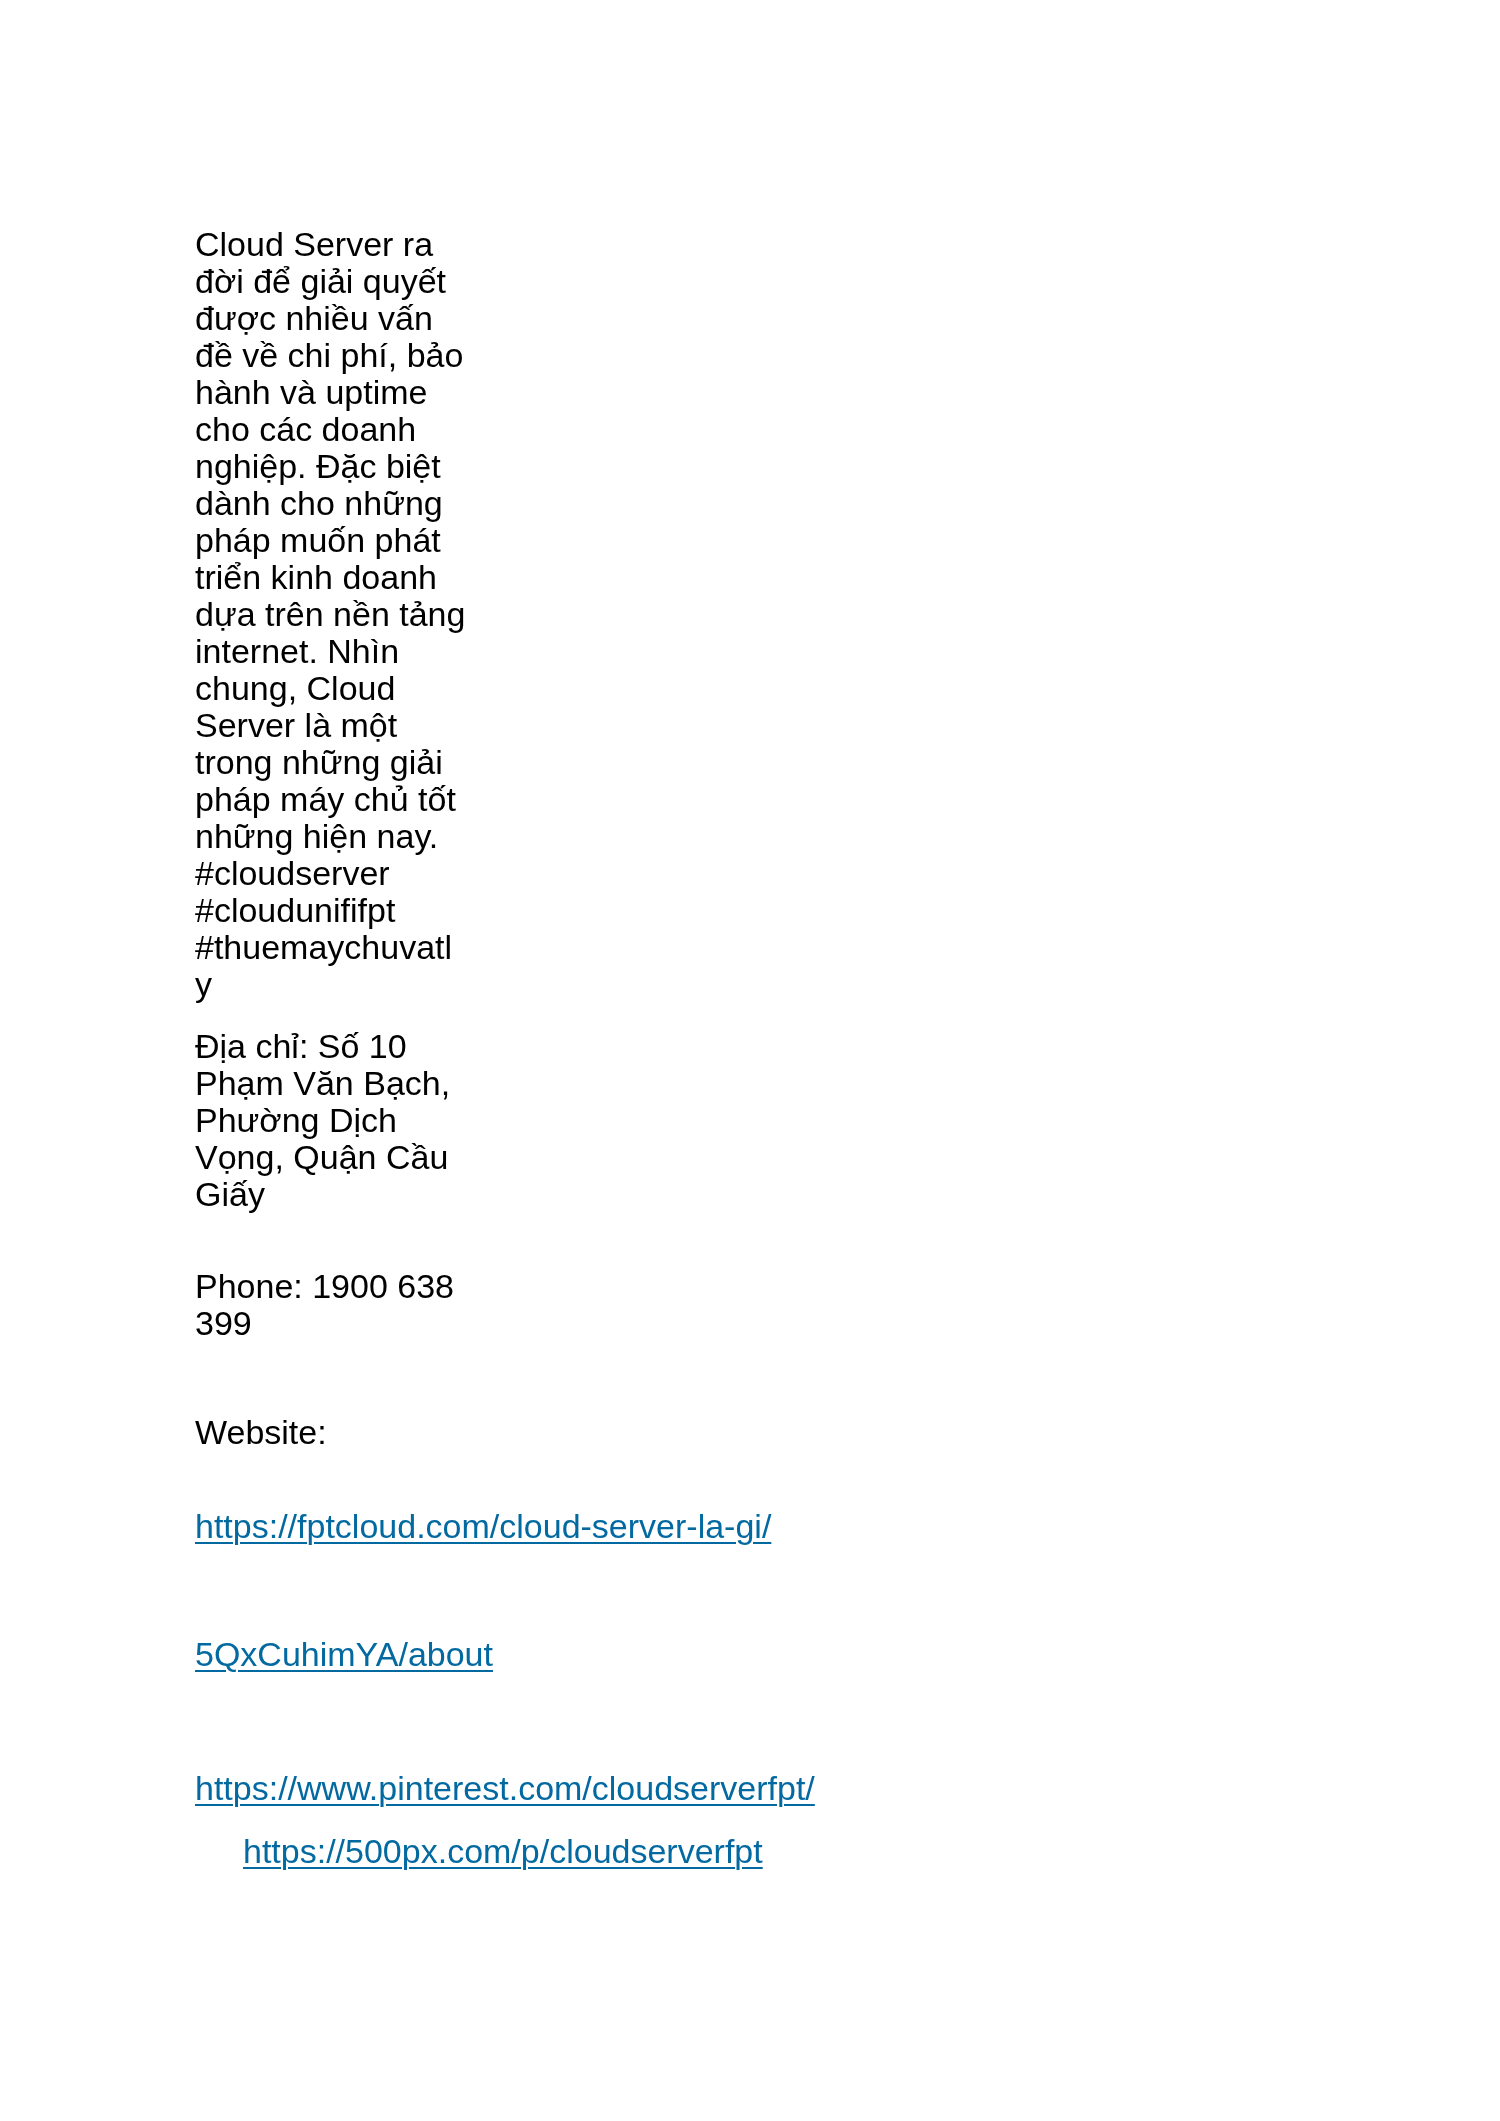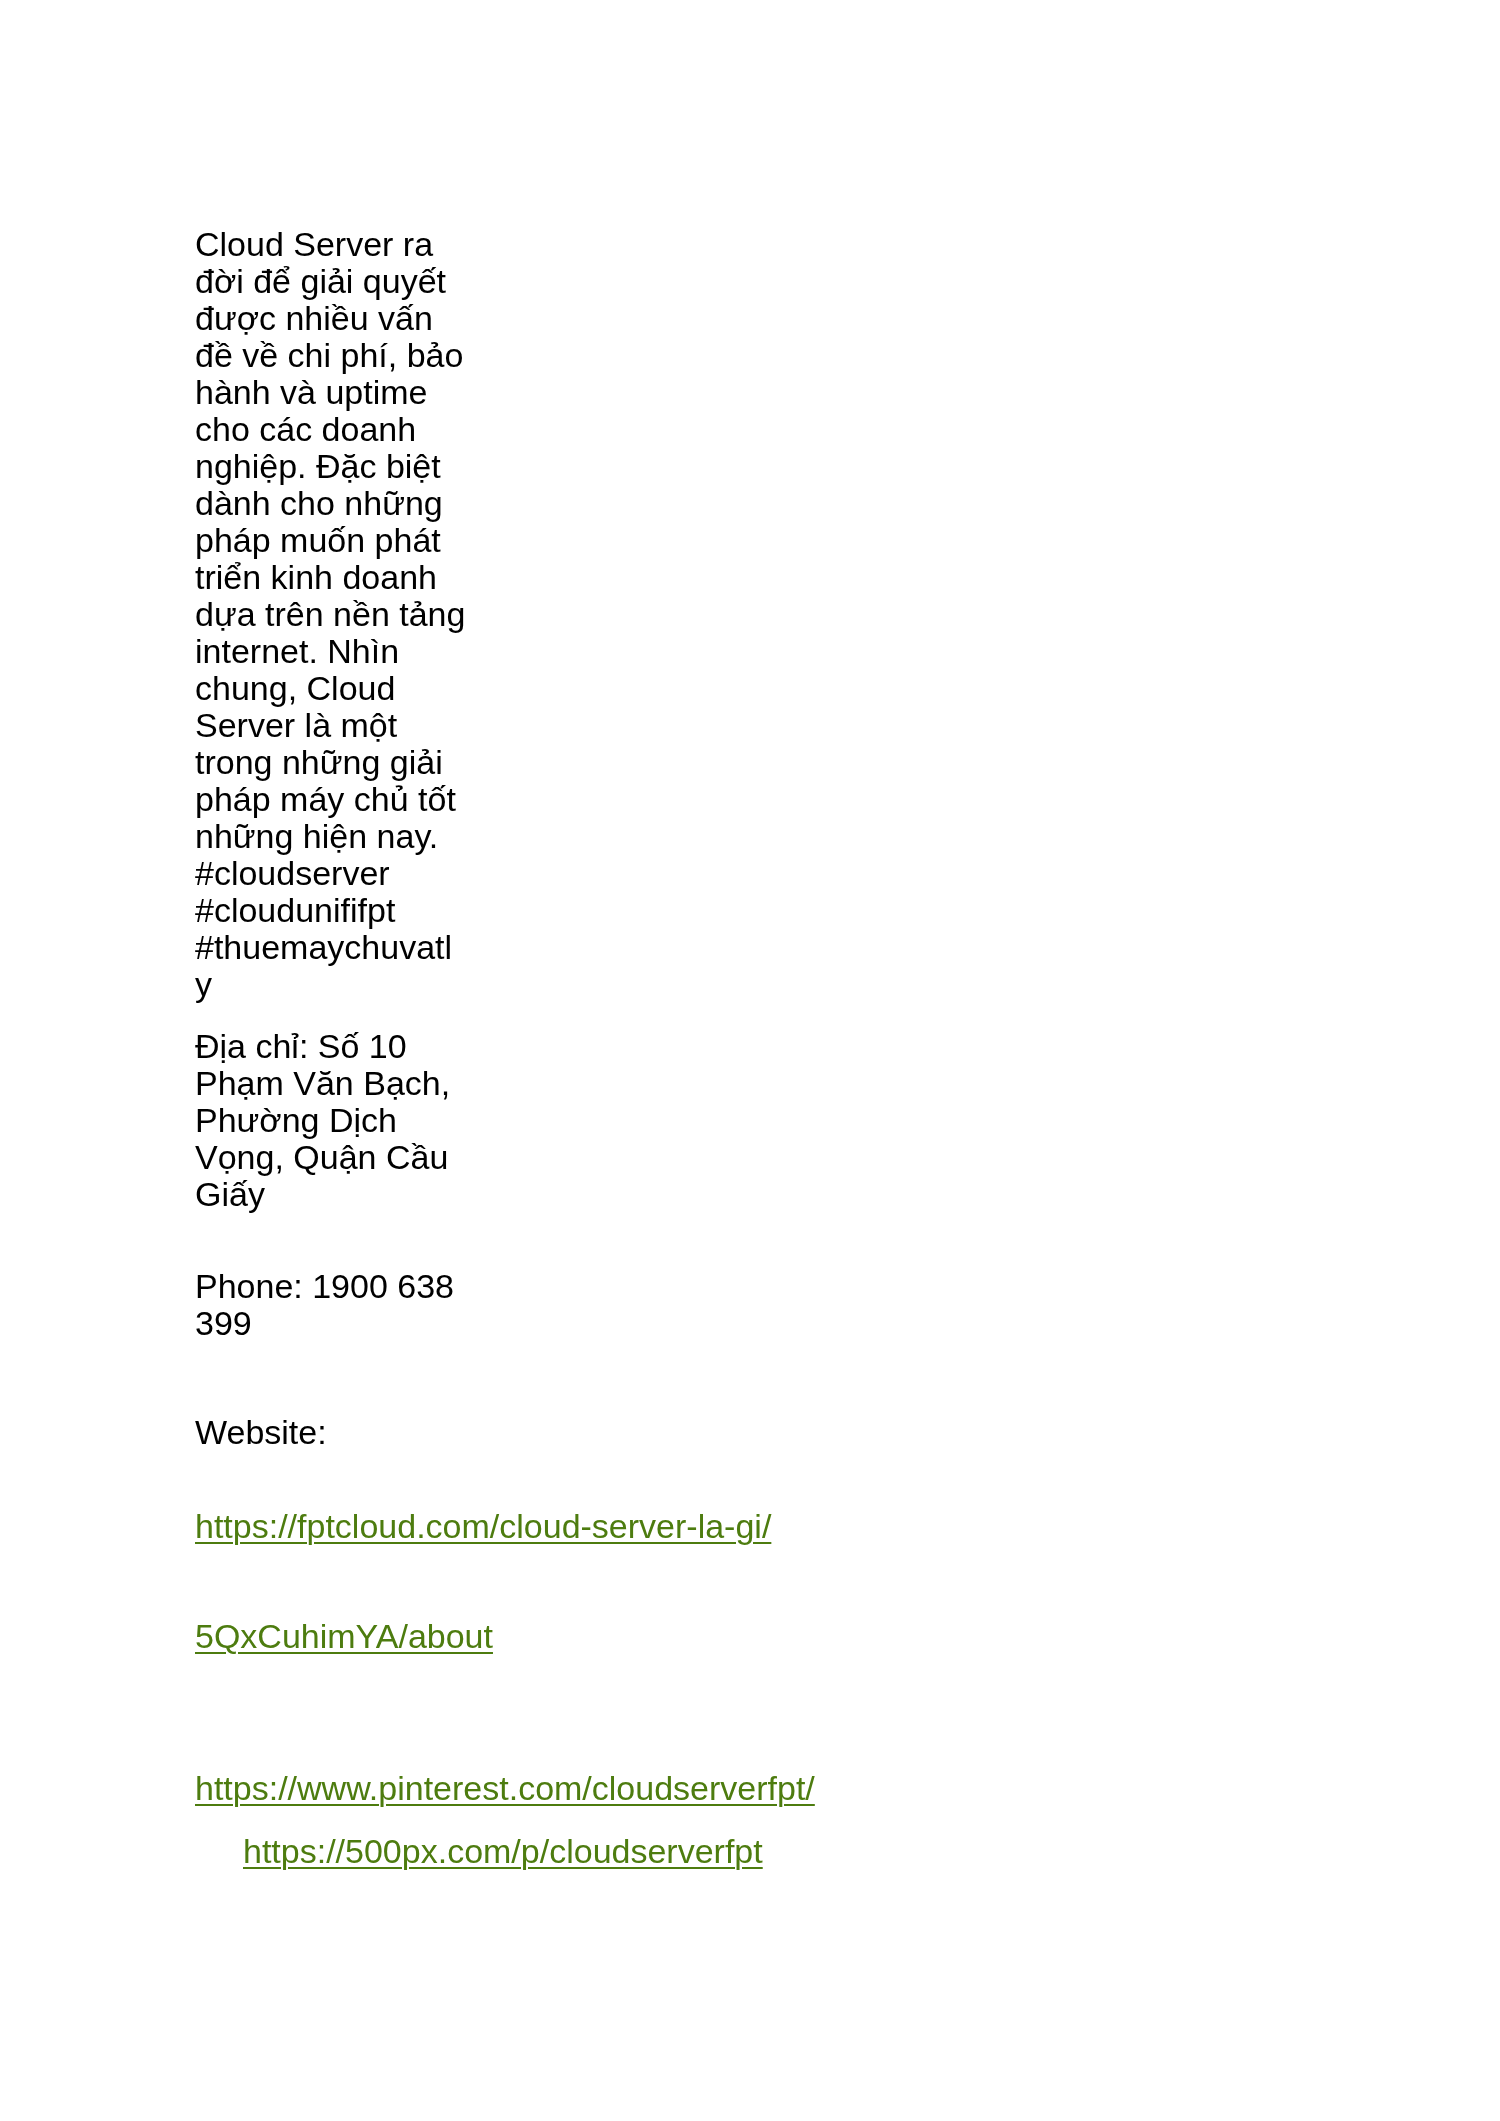--- a/index.html
+++ b/index.html
@@ -1,21 +1,21 @@
 <!DOCTYPE html>
 <html><head>
 <meta charset="utf-8">
 <style>
   html, body { margin:0; padding:0; background:#ffffff; }
   body { width:1500px; height:2121px; position:relative; overflow:hidden;
          font-family:"Liberation Sans", sans-serif; color:#000; }
   .blk { position:absolute; left:195px; font-size:34px; line-height:37px; }
   .narrow { width:235px; }
   .line { display:block; white-space:nowrap; }
-  a.link { color:#4d7c0f; text-decoration:underline; text-decoration-thickness:2px; text-underline-offset:4px; }
+  a.link { color:#0369a1; text-decoration:underline; text-decoration-thickness:2px; text-underline-offset:4px; }
 </style>
 </head>
 <body>
 
 <div>
 
   <div class="blk narrow" style="top:226px;">
     <span class="line">Cloud Server ra</span>
     <span class="line">đời để giải quyết</span>
     <span class="line">được nhiều vấn</span>
@@ -52,21 +52,21 @@
     <span class="line">399</span>
   </div>
 
   <div class="blk" style="top:1414px;">Website:</div>
 
   <div class="blk" style="top:1508px;">
     <a class="link line" href="#">https://fptcloud.com/cloud-server-la-gi/</a>
   </div>
 
   <div class="blk" style="top:1618px;">
-    <a class="link line" href="#" style="display:inline-block;">5QxCuhimYA/about</a>
+    <a class="link line" href="#" style="display:inline-block;margin-top:18px;">5QxCuhimYA/about</a>
   </div>
 
   <div class="blk" style="top:1740px;margin-top:30px;">
     <a class="link line" href="#">https://www.pinterest.com/cloudserverfpt/</a>
   </div>
 
   <div class="blk" style="top:1833px;margin-left:48px;">
     <a class="link line" href="#" style="display:inline-block;">https://500px.com/p/cloudserverfpt</a>
   </div>
 

